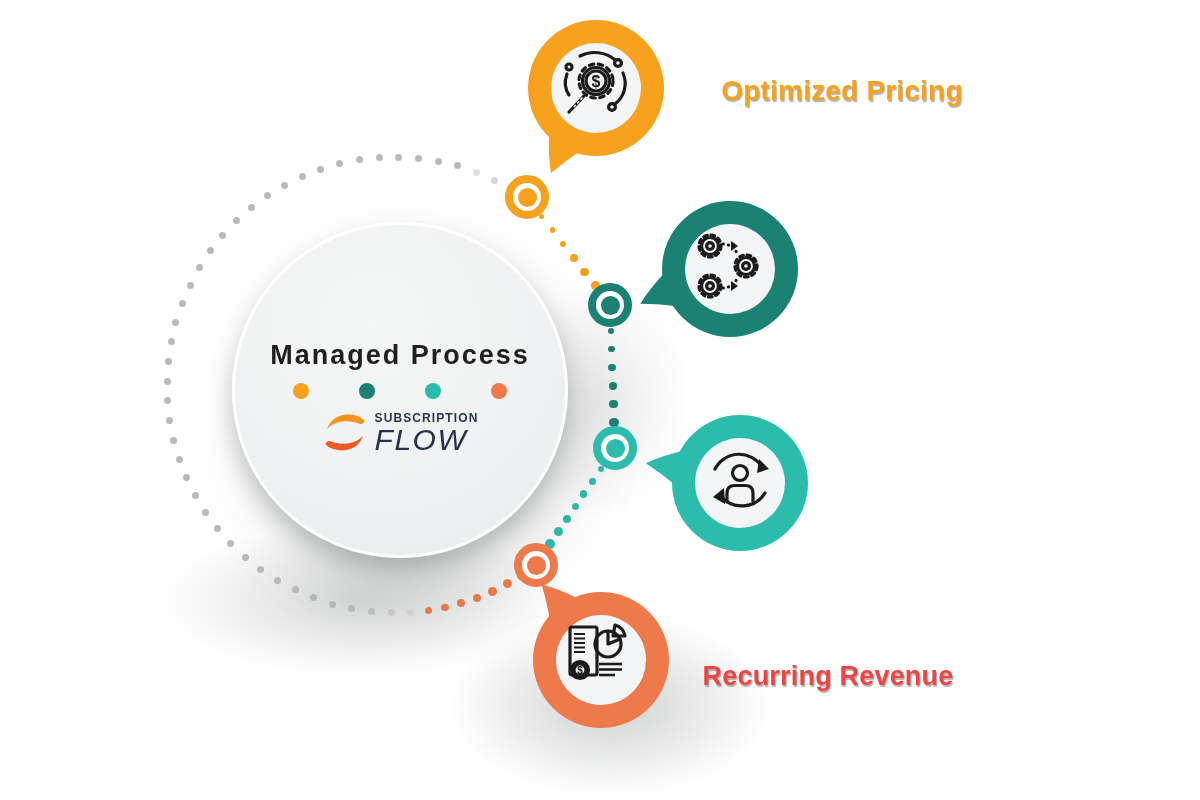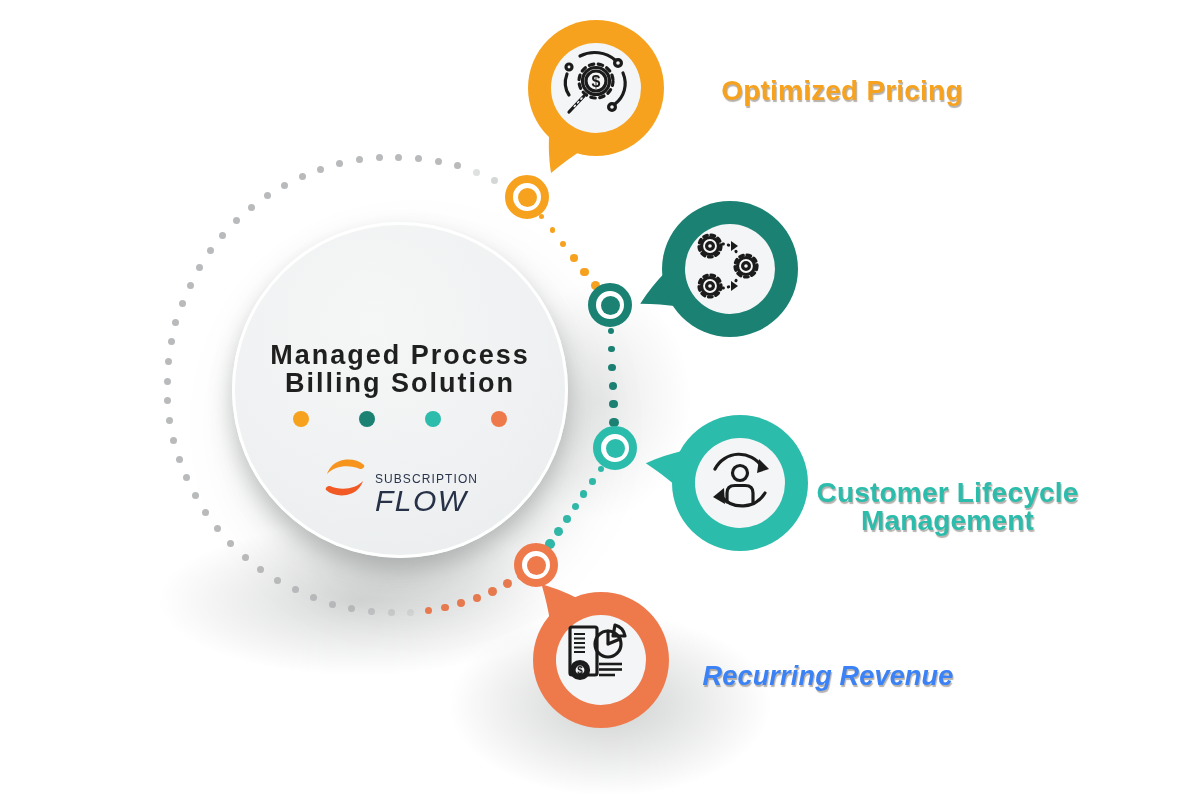--- a/index.html
+++ b/index.html
@@ -37,21 +37,21 @@
     box-sizing:border-box;z-index:4;
     display:flex;flex-direction:column;align-items:center;
     padding-top:116px;
   }
   .main-title{font-size:27px;line-height:28px;font-weight:bold;color:#1f1f1f;
     letter-spacing:2px;text-align:center;}
   .dot-row{width:214px;display:flex;justify-content:space-between;margin-top:14px;}
   .dot-row .cdot{width:16px;height:16px;border-radius:50%;}
   .logo{display:flex;align-items:center;margin-top:13px;}
   .logo-text{display:flex;flex-direction:column;margin-left:7px;}
-  .logo-top{font-size:12px;letter-spacing:1.1px;color:#2a344c;font-weight:normal;line-height:13px;margin-top:33px;}
+  .logo-top{font-size:12px;letter-spacing:1.1px;color:#2a344c;font-weight:bold;line-height:13px;}
   .logo-bottom{font-size:30px;letter-spacing:1.5px;color:#273248;font-weight:normal;line-height:29px;font-style:italic;}
 
   
   .bubble{position:absolute;z-index:5;}
 
   
   .bubble-label{position:absolute;z-index:7;text-align:center;font-weight:bold;
     font-size:28px;line-height:28px;letter-spacing:.2px;
     text-shadow:1px 2px 1px rgba(90,80,70,.45);}
   #label-1{left:640px;top:77px;width:330px;font-size:28px;margin-left:37px;}
@@ -139,21 +139,20 @@
       <span class="dot" style="left: 580.343px; top: 490.437px; width: 7.16667px; height: 7.16667px; background: rgb(43, 188, 171); opacity: 1;"></span>
       <span class="dot" style="left: 571.625px; top: 502.625px; width: 7.75px; height: 7.75px; background: rgb(43, 188, 171); opacity: 1;"></span>
       <span class="dot" style="left: 562.907px; top: 514.813px; width: 8.33333px; height: 8.33333px; background: rgb(43, 188, 171); opacity: 1;"></span>
       <span class="dot" style="left: 554.188px; top: 527.002px; width: 8.91667px; height: 8.91667px; background: rgb(43, 188, 171); opacity: 1;"></span>
       <span class="dot" style="left: 545.47px; top: 539.19px; width: 9.5px; height: 9.5px; background: rgb(43, 188, 171); opacity: 1;"></span>
     </div>
 
   <div id="center-circle">
     <div class="main-title">
       <div>Managed Process</div>
-      <div>Billing Solution</div>
     </div>
     <div class="dot-row">
       <span class="cdot" style="background: rgb(246, 162, 30);"></span>
       <span class="cdot" style="background: rgb(26, 129, 115);"></span>
       <span class="cdot" style="background: rgb(43, 188, 171);"></span>
       <span class="cdot" style="background: rgb(238, 122, 76);"></span>
     </div>
     <div class="logo">
       <svg width="46" height="42" viewBox="0 0 46 42">
         <path d="M42,8 C33,0 16,1 9,10 C7,12.5 5.5,15 5,17 C12,9 27,7 38,12 C41,12 43,10 42,8 Z" fill="#F7941E"></path>
@@ -272,21 +271,17 @@
           <line x1="34" y1="46.5" x2="57" y2="46.5"></line>
         <line x1="34" y1="52" x2="50" y2="52"></line>
       </g>
     </g>
   </svg>
 
   <div id="label-1" class="bubble-label" style="color: rgb(246, 162, 30);">
     <div>Optimized Pricing</div>
     <div></div>
   </div>
-  <div id="label-3" class="bubble-label" style="color: rgb(43, 188, 171);">
-    <div>Customer Lifecycle</div>
-    <div>Management</div>
-  </div>
-  <div id="label-4" class="bubble-label" style="color: #3b82f6; font-style: italic;">
+  <div id="label-4" class="bubble-label" style="color: #ef4444;">
     <div>Recurring Revenue</div>
   </div>
 
 </div>
 
 </body></html>

